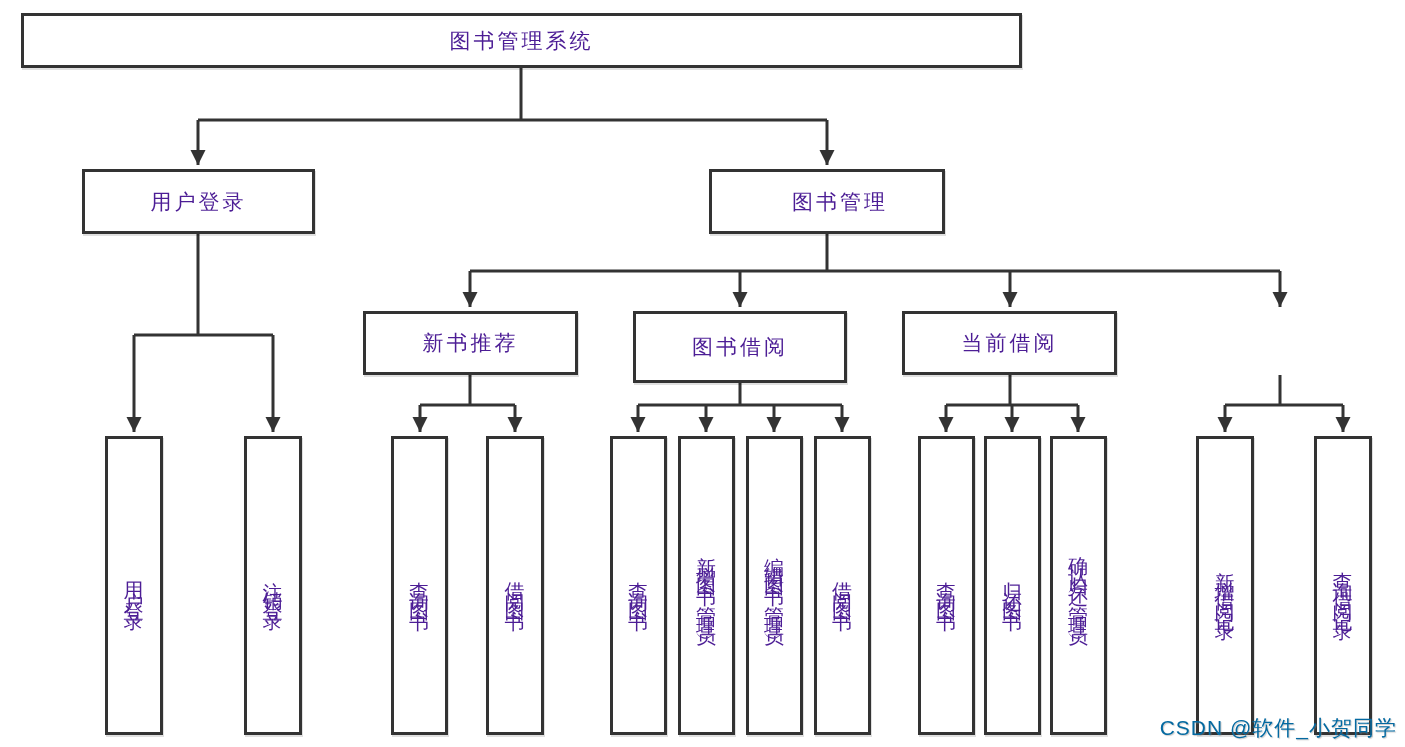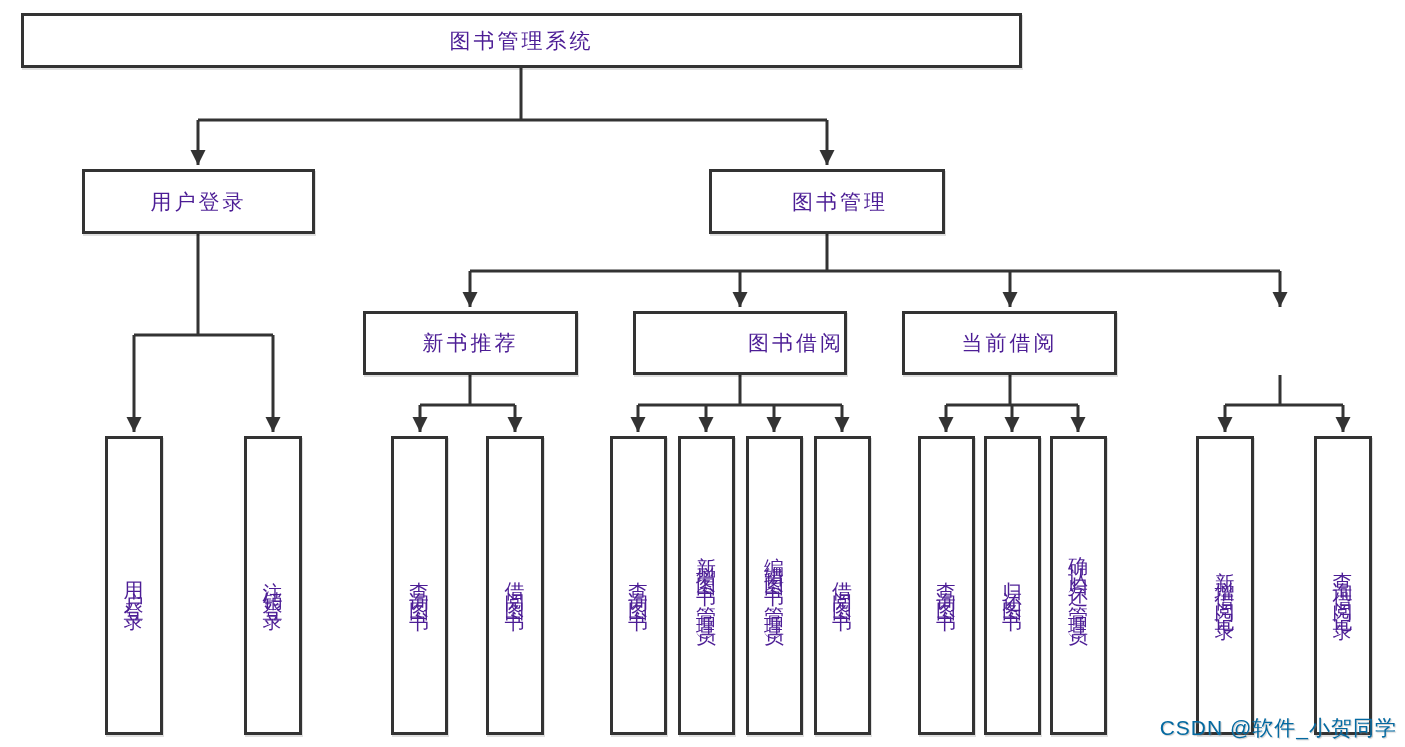--- a/index.html
+++ b/index.html
@@ -116,21 +116,21 @@
   <div class="box" style="left:82px; top:169px; width:233px; height:65px;">
     <span class="h-label">用户登录</span>
   </div>
   <div class="box" style="left:709px; top:169px; width:236px; height:65px;padding-left:26px;">
     <span class="h-label">图书管理</span>
   </div>
 
   <div class="box" style="left:363px; top:311px; width:215px; height:64px;">
     <span class="h-label">新书推荐</span>
   </div>
-  <div class="box" style="left:633px; top:311px; width:214px; height:64px;justify-content:flex-end;">
+  <div class="box" style="left:633px; top:311px; width:214px; height:72px;">
     <span class="h-label">图书借阅</span>
   </div>
   <div class="box" style="left:902px; top:311px; width:215px; height:64px;">
     <span class="h-label">当前借阅</span>
   </div>
 
   <div class="box" style="left:105px; top:436px; width:58px; height:299px;">
     <span class="v-label">用户登录</span>
   </div>
   <div class="box" style="left:244px; top:436px; width:58px; height:299px;">

